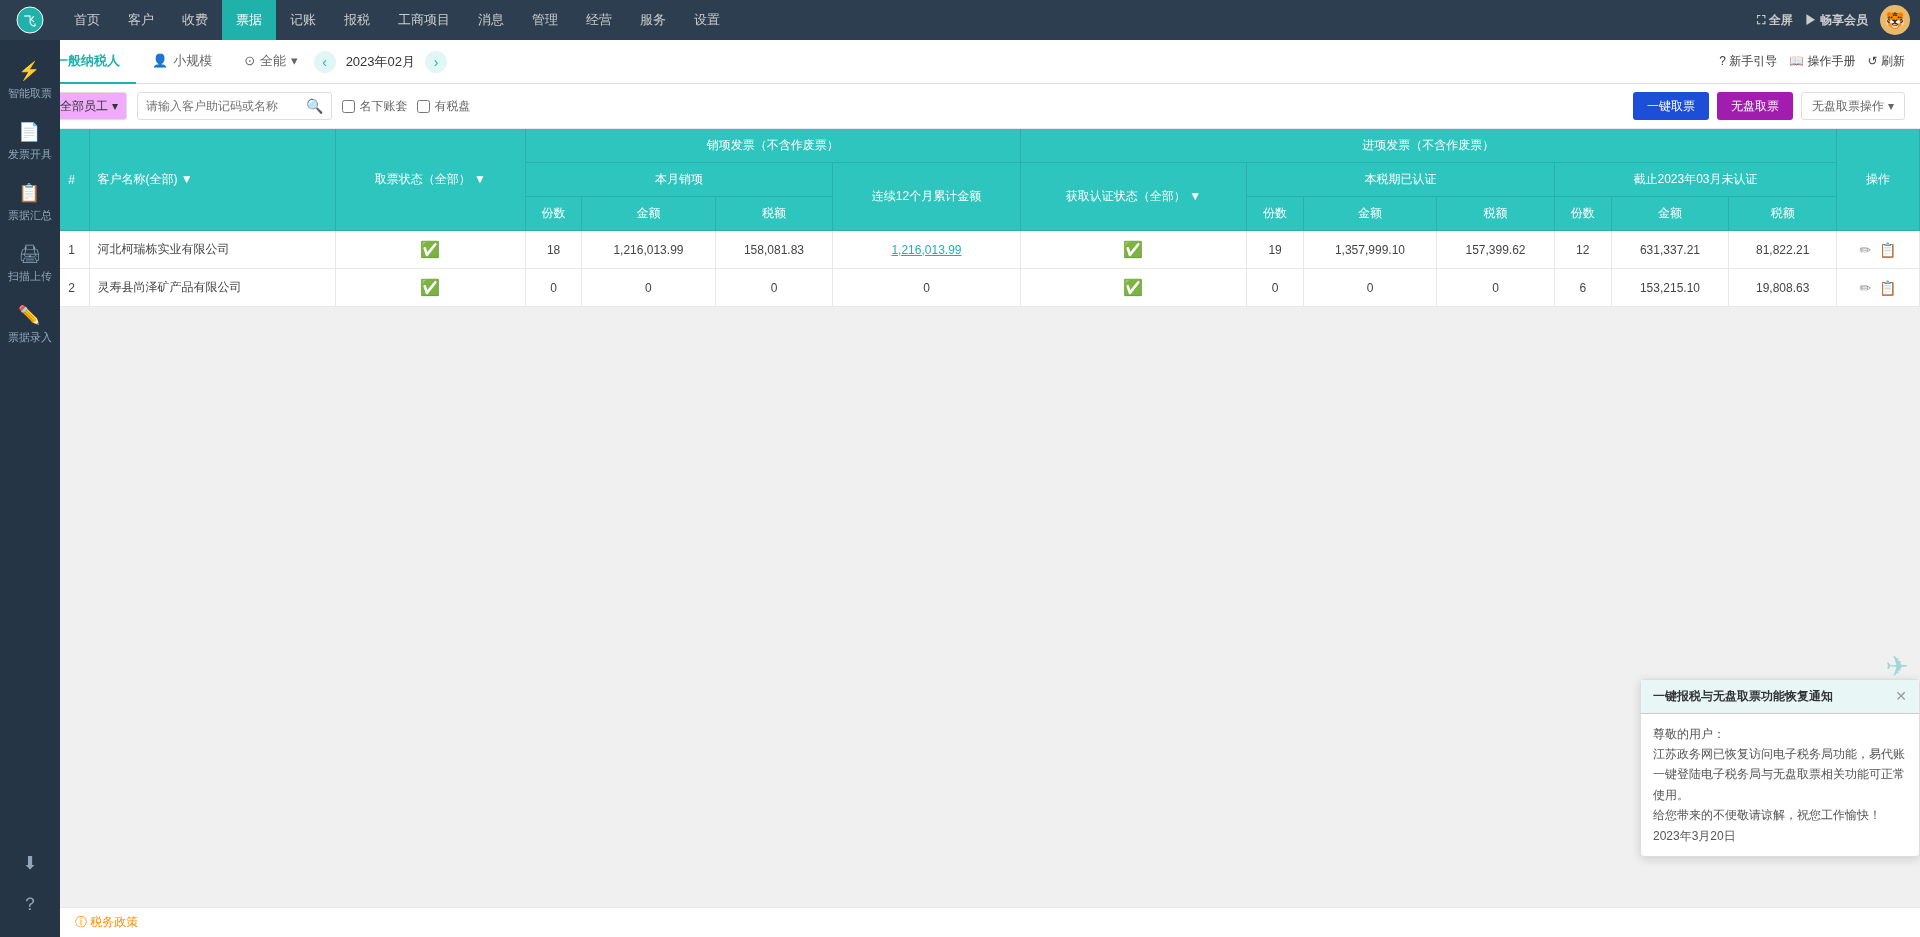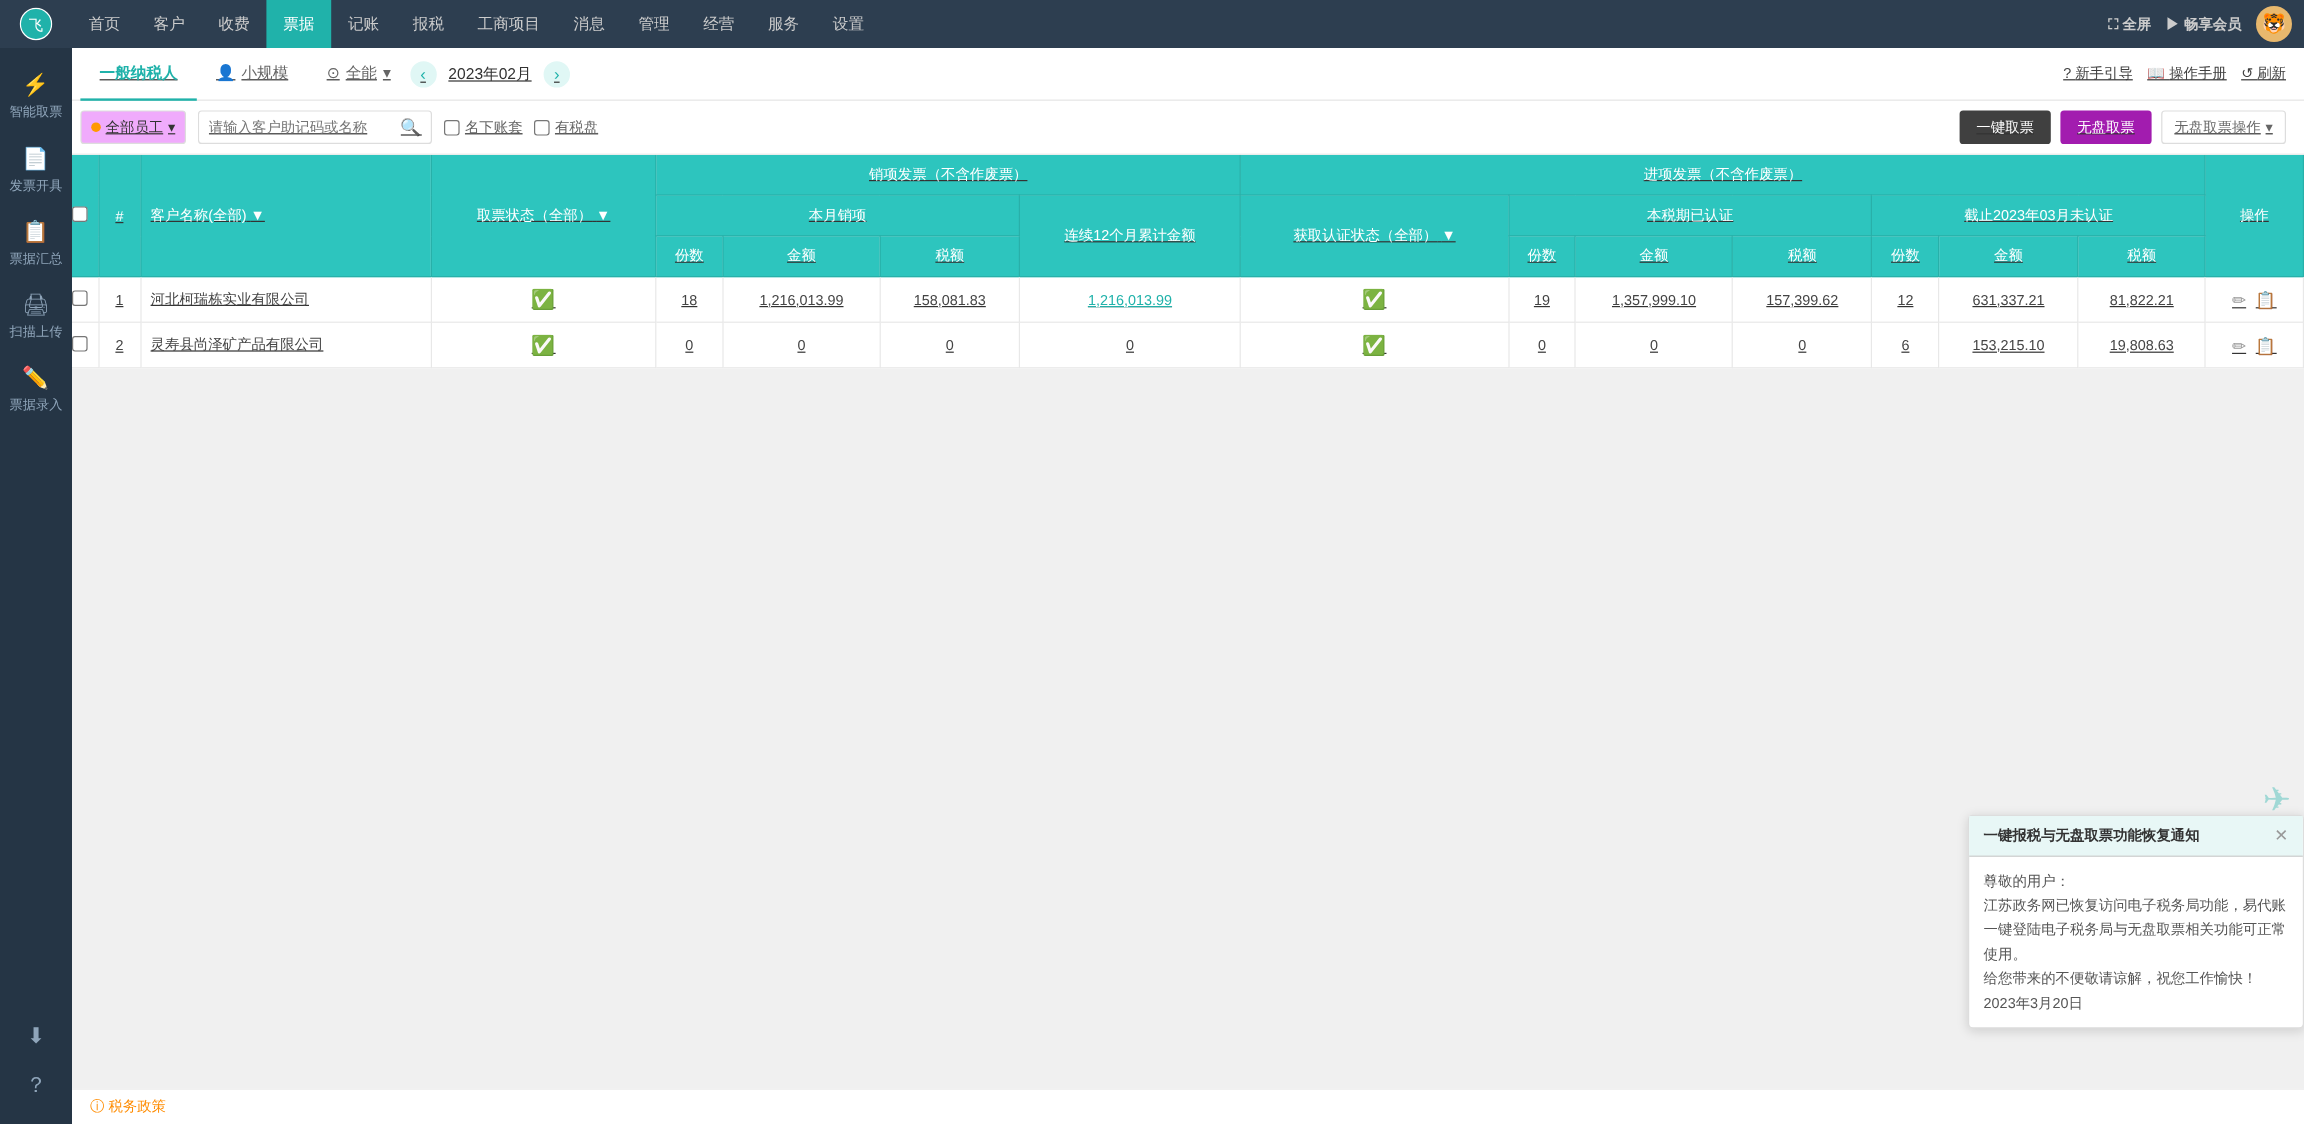--- a/index.html
+++ b/index.html
@@ -106,26 +106,25 @@
       display: flex;
       align-items: center;
       justify-content: center;
       color: #8fa5ba;
       cursor: pointer;
       font-size: 18px;
     }
 
     
     .main-content {
-      margin-left: 52px;
+      margin-left: 24px;
       margin-top: 40px;
       padding: 0;
       min-height: calc(100vh - 40px);
       background: #f0f0f0;
-      text-decoration: underline;
     }
 
     
     .tab-bar {
       background: #fff;
       display: flex;
       align-items: center;
       padding: 0 15px;
       height: 44px;
       border-bottom: 1px solid #e0e0e0;
@@ -235,21 +234,21 @@
       color: #666;
       font-size: 12px;
     }
     .filter-actions {
       margin-left: auto;
       display: flex;
       align-items: center;
       gap: 8px;
     }
     .btn-orange {
-      background: #404040;
+      background: #1d4ed8;
       color: #fff;
       border: none;
       border-radius: 3px;
       padding: 5px 14px;
       font-size: 12px;
       cursor: pointer;
       height: 28px;
     }
     .btn-teal {
       background: #a21caf;

